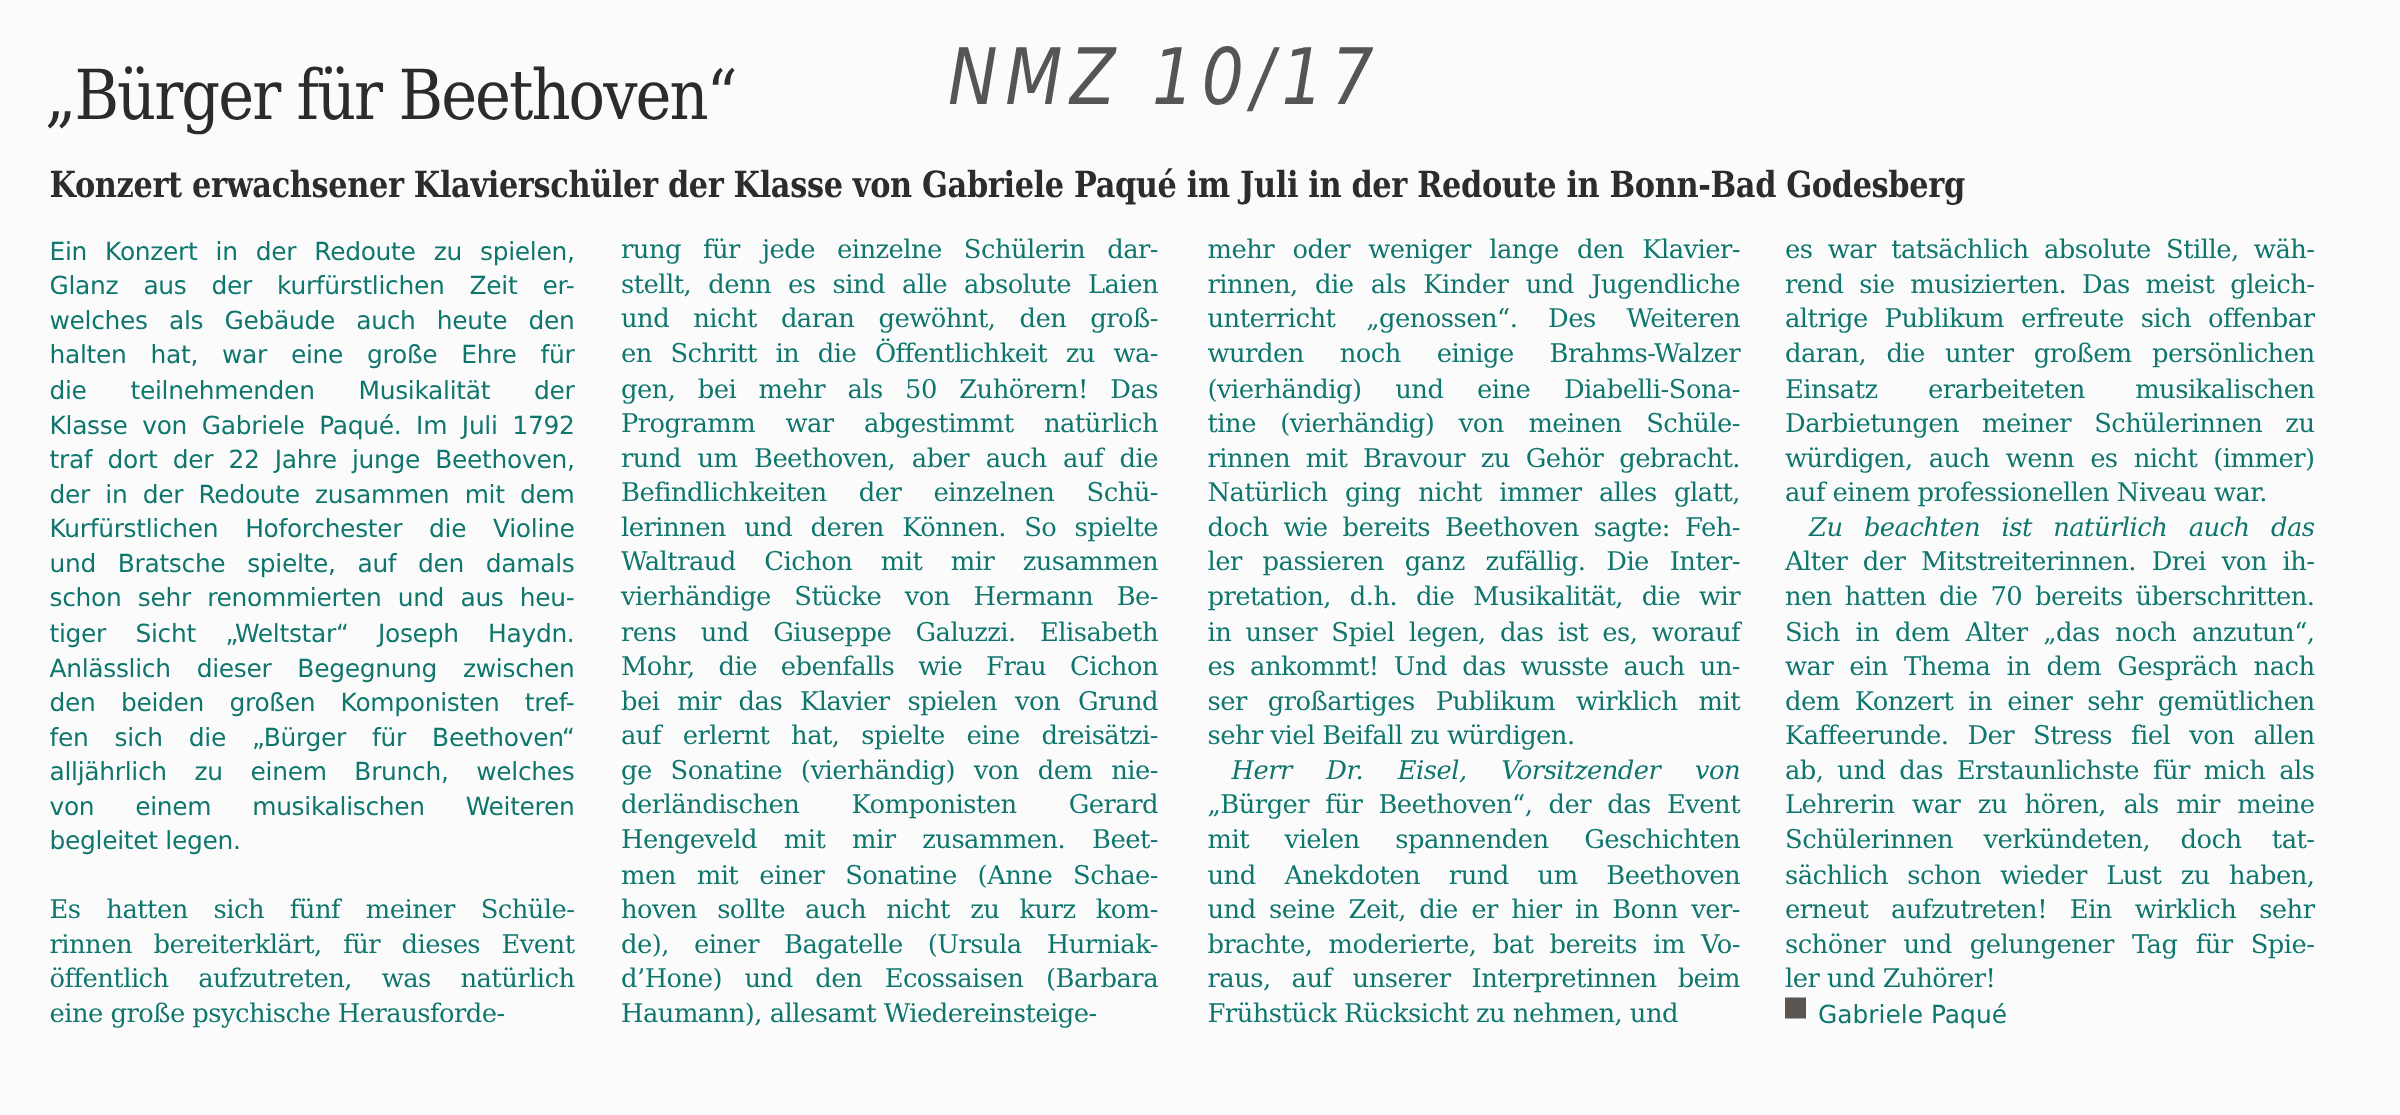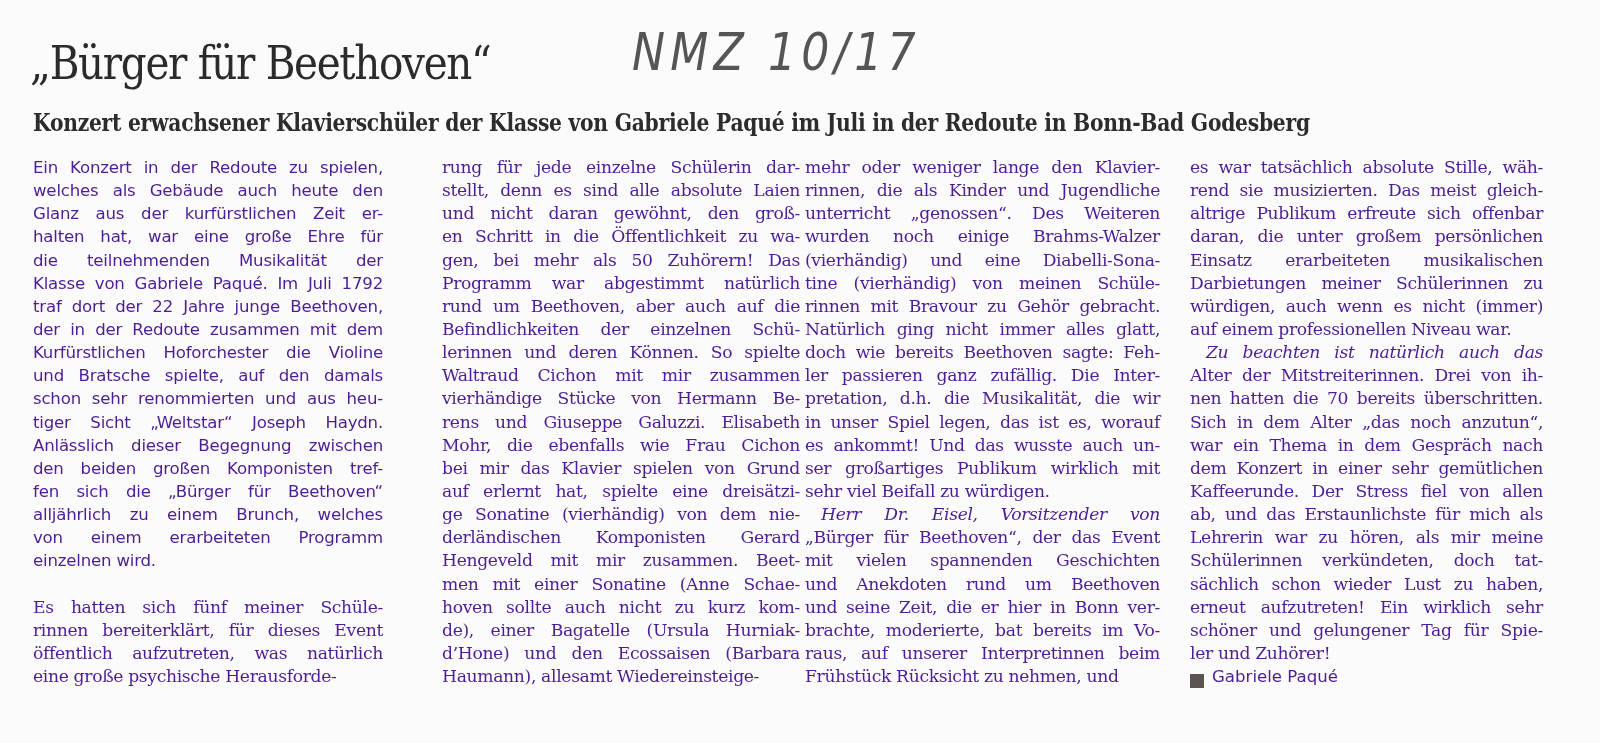--- a/index.html
+++ b/index.html
@@ -25,65 +25,65 @@
     }
     .subhead {
       position: absolute; left: 33px; top: 108px;
       font-family: "DejaVu Serif", serif;
       font-size: 24px; color: #2c2c2c; white-space: nowrap; margin: 0;
       transform: scaleX(0.845); transform-origin: left top;
       letter-spacing: -0.3px;
     }
     .col {
       position: absolute; top: 156px; width: 355px;
-      font-size: 18.2px; line-height: 23.15px; color: #4c1d95;
+      font-size: 18.2px; line-height: 23.15px; color: #0f766e;
     }
     .col .line { white-space: nowrap; text-align: justify; text-align-last: justify; display: block; height: 23.15px; }
     .col .line.last { text-align-last: left; }
     .sans { font-family: "DejaVu Sans", sans-serif; font-size: 16.6px; letter-spacing: -0.2px; }
     .serif { font-family: "DejaVu Serif", serif; font-size: 17.2px; letter-spacing: -0.35px; }
     .gap { height: 23px; }
     .c1 { left: 33px; width: 350px; }
-    .c2 { left: 414px; width: 358px; margin-left: 28px; }
+    .c2 { left: 414px; width: 358px; }
     .c3 { left: 805px; width: 355px; }
     .c4 { left: 1190px; width: 353px; }
     .indent { padding-left: 16px; box-sizing: border-box; font-style: italic; }
     .byline {
-      display: flex; align-items: flex-end; gap: 8px;
+      display: flex; align-items: flex-start; gap: 8px;
       font-family: "DejaVu Sans", sans-serif; font-size: 16.6px; white-space: nowrap;
     }
     .square { width: 14px; height: 14px; background: #5a5550; display: inline-block; }
   </style>
 </head>
 <body>
 
 <h1 class="headline">„Bürger für Beethoven“</h1>
 <div class="handwriting">NMZ 10/17</div>
 <h2 class="subhead">Konzert erwachsener Klavierschüler der Klasse von Gabriele Paqué im Juli in der Redoute in Bonn-Bad Godesberg</h2>
 
 <div class="col c1">
     <div class="para sans">
       <span class="line">Ein Konzert in der Redoute zu spielen,</span>
+      <span class="line">Glanz aus der kurfürstlichen Zeit er-</span>
       <span class="line">welches als Gebäude auch heute den</span>
-      <span class="line">Glanz aus der kurfürstlichen Zeit er-</span>
       <span class="line">halten hat, war eine große Ehre für</span>
       <span class="line">die teilnehmenden Musikalität der</span>
       <span class="line">Klasse von Gabriele Paqué. Im Juli 1792</span>
       <span class="line">traf dort der 22 Jahre junge Beethoven,</span>
       <span class="line">der in der Redoute zusammen mit dem</span>
       <span class="line">Kurfürstlichen Hoforchester die Violine</span>
       <span class="line">und Bratsche spielte, auf den damals</span>
       <span class="line">schon sehr renommierten und aus heu-</span>
       <span class="line">tiger Sicht „Weltstar“ Joseph Haydn.</span>
       <span class="line">Anlässlich dieser Begegnung zwischen</span>
       <span class="line">den beiden großen Komponisten tref-</span>
       <span class="line">fen sich die „Bürger für Beethoven“</span>
       <span class="line">alljährlich zu einem Brunch, welches</span>
-      <span class="line">von einem erarbeiteten Programm</span>
-      <span class="line last">einzelnen wird.</span>
+      <span class="line">von einem musikalischen Weiteren</span>
+      <span class="line last">begleitet legen.</span>
     </div>
     <div class="gap"></div>
     <div class="para serif">
       <span class="line">Es hatten sich fünf meiner Schüle-</span>
       <span class="line">rinnen bereiterklärt, für dieses Event</span>
       <span class="line">öffentlich aufzutreten, was natürlich</span>
       <span class="line last">eine große psychische Herausforde-</span>
     </div>
   </div>
 <div class="col c2">

